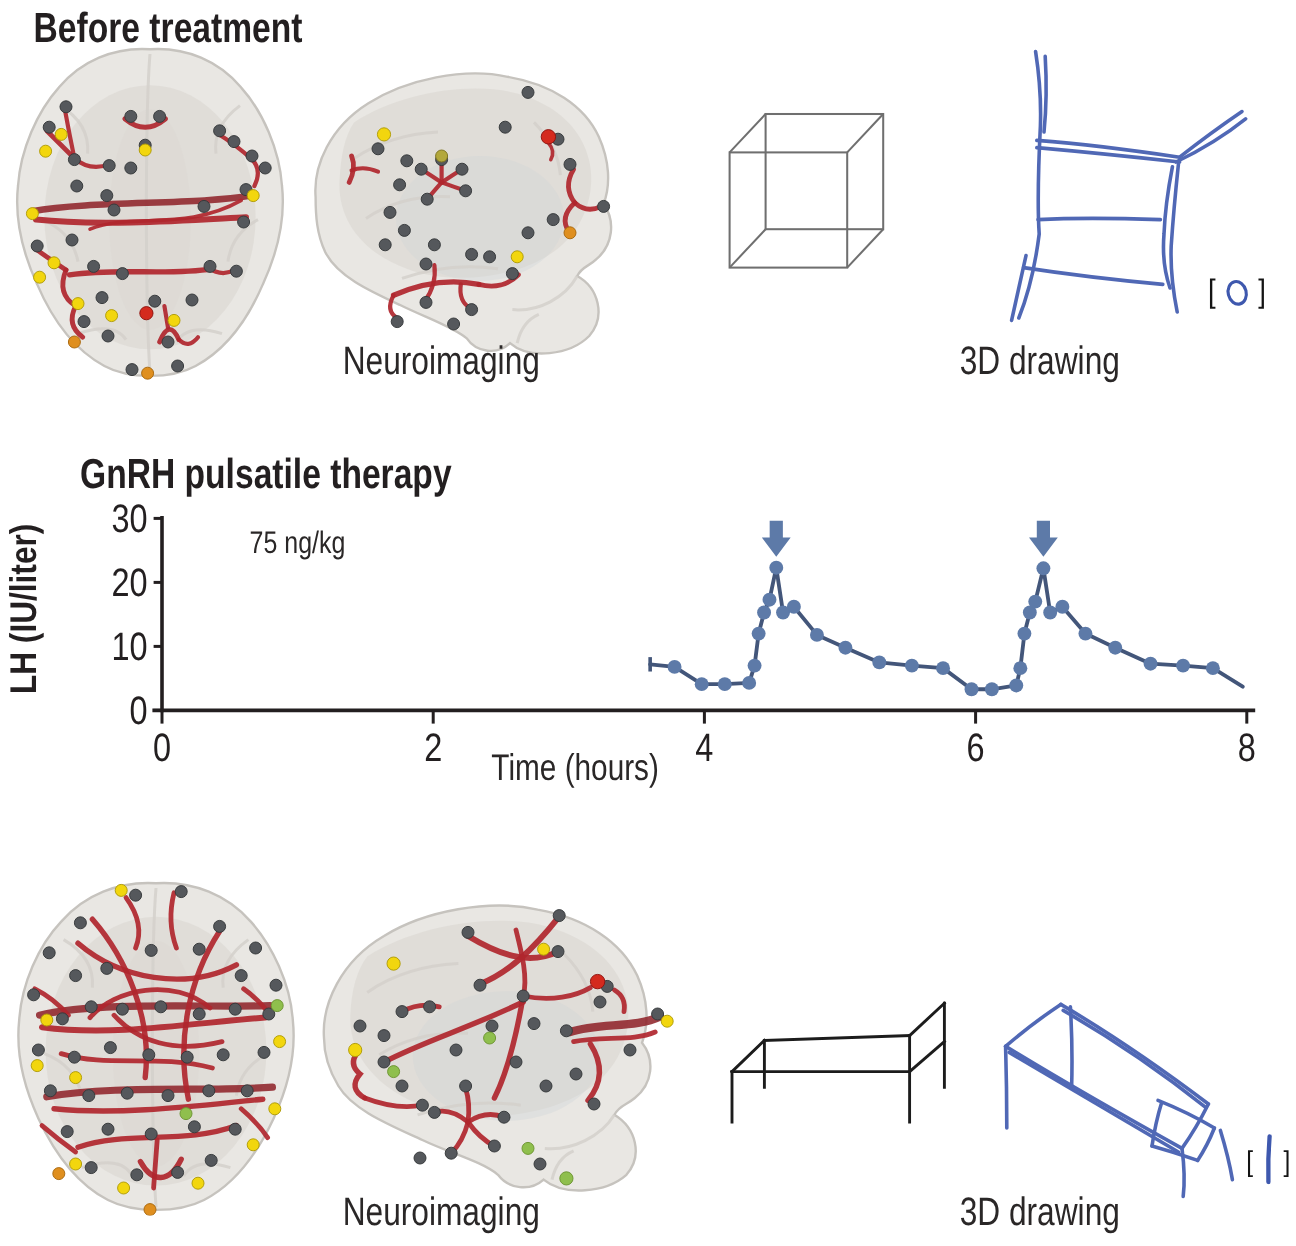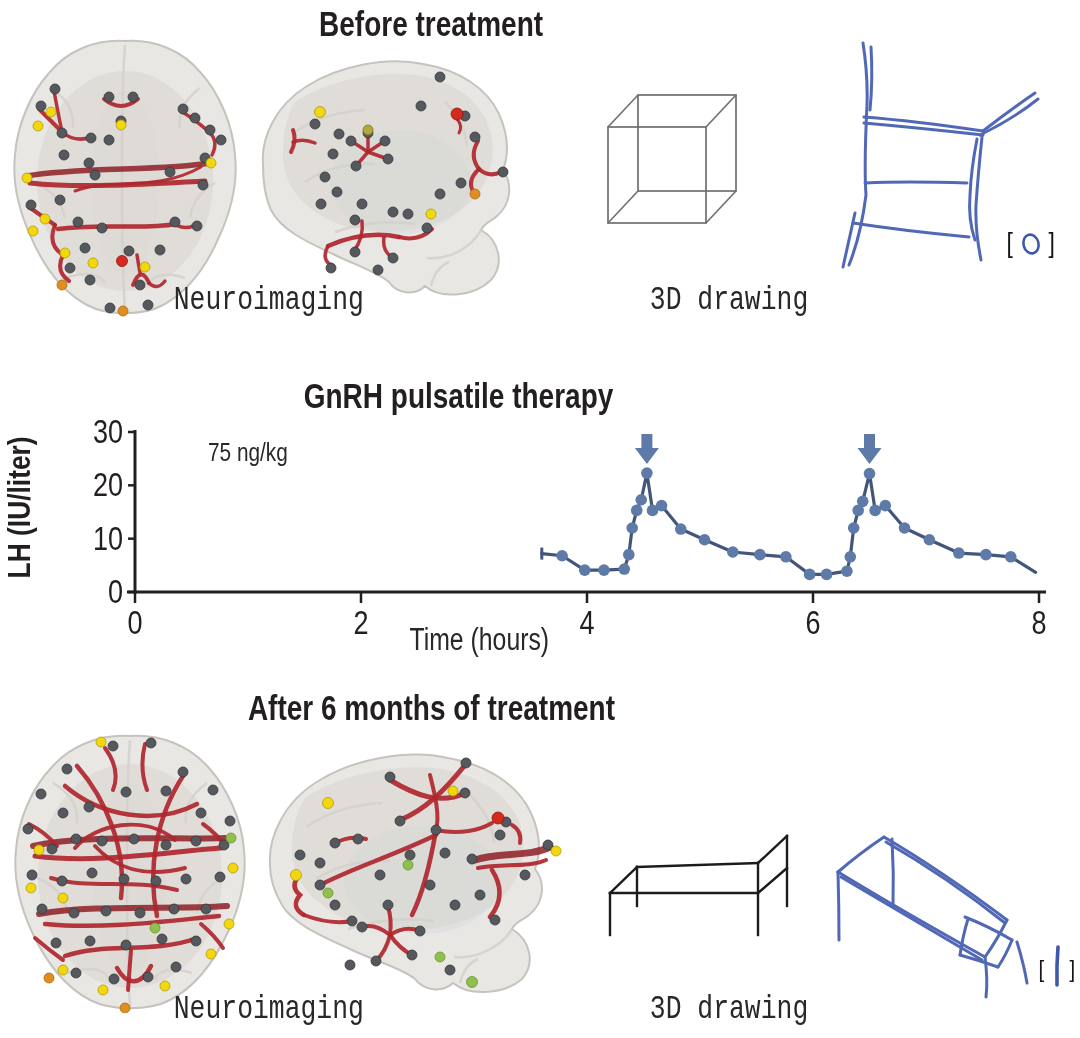--- a/index.html
+++ b/index.html
@@ -1,22 +1,22 @@
 <!DOCTYPE html>
 <html style="--tract-red: #b0262e; --tract-dark-red: #8d1f26; --node-gray: #55585c; --node-yellow: #f2d60e; --node-orange: #df8f1f; --node-red: #d42a1e; --node-green: #8fbf4d; --brain-fill: #e9e7e3; --brain-stroke: #c6c3be; --brain-shade: #d8d5d0; --sketch-blue: #3e58ae; --stimulus-gray: #6f6f6f; --stimulus-black: #1c1c1c; --chart-line: #43567a; --chart-dot: #5d7aa8; --arrow-blue: #5d7aa8; --axis-black: #231f20; --text-black: #231f20;"><head>
 <meta charset="utf-8">
 <style>
   html,body{margin:0;padding:0;background:#ffffff;}
   #fig{position:relative;width:1080px;height:1038px;background:#fff;overflow:hidden;
        font-family:"Liberation Sans","DejaVu Sans",sans-serif;color:#231f20;}
   .abs{position:absolute;}
   .cond{display:inline-block;transform:scaleX(.8);transform-origin:50% 50%;white-space:nowrap;}
   .cond-l{display:inline-block;transform:scaleX(.8);transform-origin:0 50%;white-space:nowrap;}
-  .sec-title{width:862px;text-align:center;font-weight:700;font-size:35px;color:var(--text-black);}
-  .panel-label{text-align:left;font-weight:400;font-size:33px;color:#2a2727;font-family:Liberation Mono, monospace;}
+  .sec-title{width:862px;text-align:left;font-weight:700;font-size:35px;color:var(--text-black);}
+  .panel-label{text-align:right;font-weight:400;font-size:33px;color:#2a2727;}
   .y-label{left:2px;top:404px;height:206px;writing-mode:vertical-rl;
            transform:rotate(180deg) scaleY(.85);transform-origin:50% 50%;
            font-weight:700;font-size:31px;text-align:center;color:var(--text-black);}
   .annot{font-size:26px;color:#2a2727;}
   .score{display:flex;align-items:center;gap:5px;font-size:27px;font-weight:500;color:#141414;}
   .score .bk{display:inline-block;transform:scaleX(.85);}
   svg{display:block;}
   svg text{font-family:"Liberation Sans","DejaVu Sans",sans-serif;font-size:33px;fill:var(--text-black);}
   .sulci{stroke:#d3d0cb;stroke-width:2.5;fill:none;opacity:.85;}
   .tract{stroke:var(--tract-red);fill:none;stroke-linecap:round;opacity:.92;}
@@ -293,23 +293,20 @@
         <circle cx="1010.75" cy="184.8" r="5.8" fill="var(--chart-dot)"></circle>
       </g>
       <polygon points="641.3900000000001,62 652.3900000000001,62 652.3900000000001,76 658.8900000000001,76 646.8900000000001,92 634.8900000000001,76 641.3900000000001,76" fill="var(--arrow-blue)"></polygon>
       <polygon points="864,62 875,62 875,76 881.5,76 869.5,92 857.5,76 864,76" fill="var(--arrow-blue)"></polygon>
     </svg>
 
   <div class="abs annot" style="left:392px;top:622px;width:400px;text-align:left;font-size:31px;">
     <span class="cond">Time (hours)</span>
   </div>
 
-  <div class="abs sec-title" style="top:688px;">
-    <span class="cond">After 6 months of treatment</span>
-  </div>
 
   <svg class="abs" style="left:5px;top:728px;" width="250" height="285" viewBox="0 0 250 285">
     <path class="brain-outline" d="M125 8 C156 6 185 18 204 40 C222 60 237 92 239 122 C242 150 235 178 223 204 C210 232 192 258 165 272 C144 283 106 283 85 272 C58 258 40 232 27 204 C15 178 8 150 11 122 C13 92 27 60 46 40 C65 18 94 6 125 8 Z"></path>
     <ellipse class="brain-shade" cx="125" cy="148" rx="92" ry="112"></ellipse>
     <ellipse fill="#dcd9d4" opacity=".6" cx="125" cy="150" rx="36" ry="94"></ellipse>
     <path class="sulci" d="M125 12 C121 60 121 220 125 278"></path>
     <path class="sulci" d="M48 55 Q74 70 72 95"></path>
     <path class="sulci" d="M202 55 Q178 72 181 95"></path>
     <path class="sulci" d="M32 150 Q58 160 63 185"></path>
     <path class="sulci" d="M218 150 Q195 162 192 185"></path>

